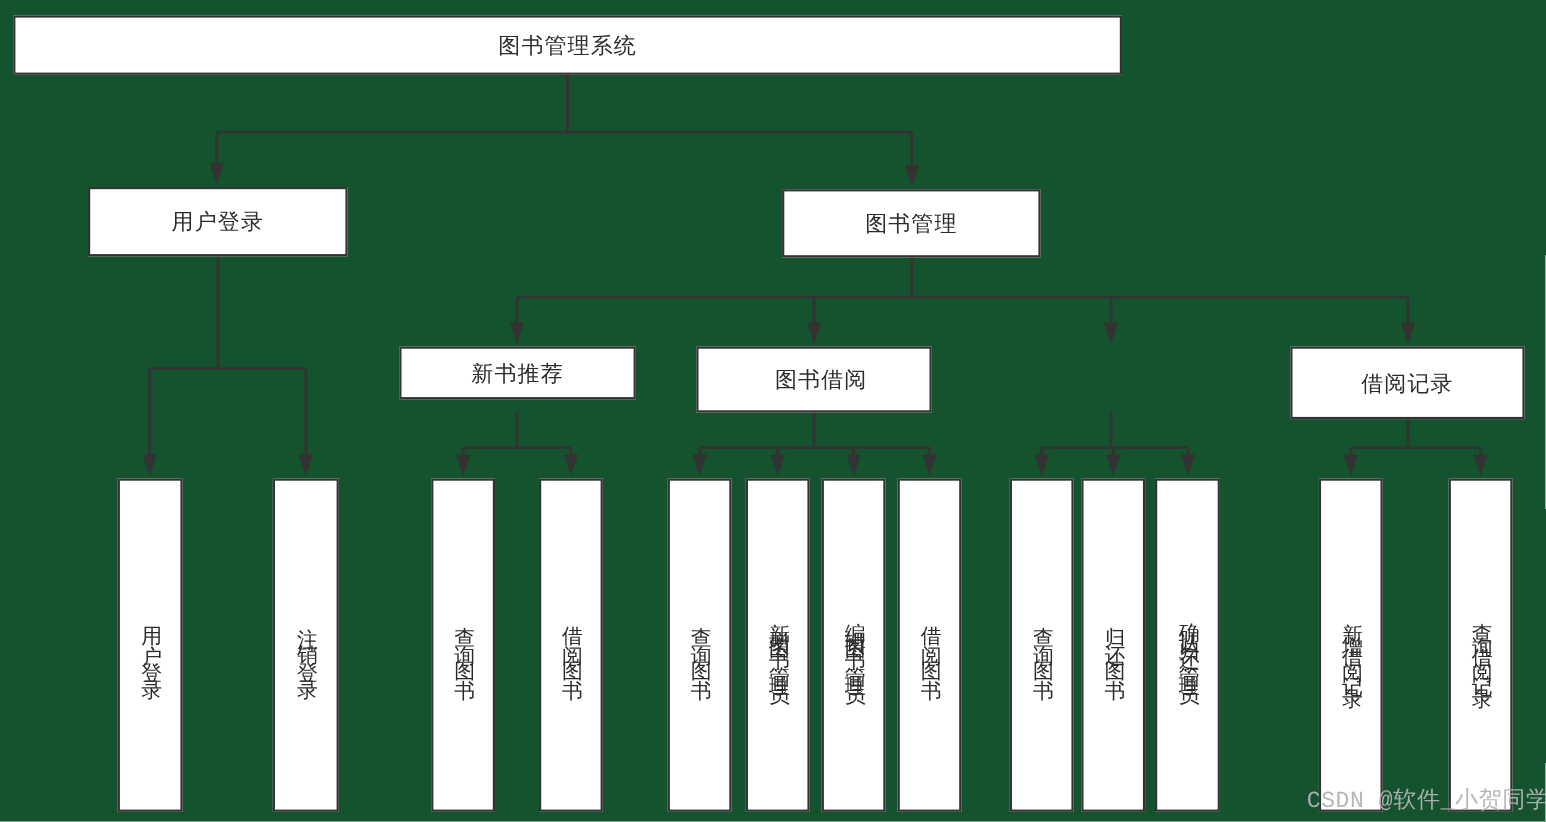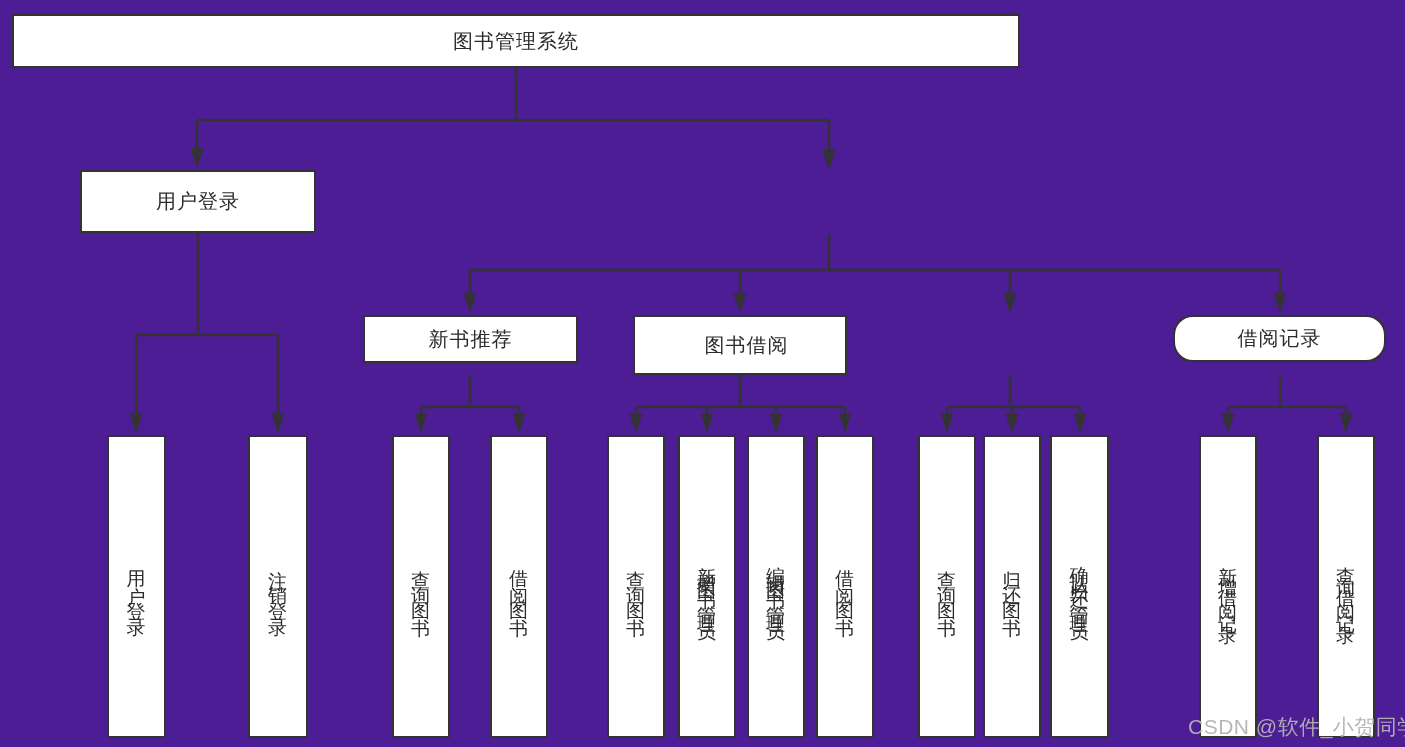--- a/index.html
+++ b/index.html
@@ -1,18 +1,18 @@
 <!DOCTYPE html>
 <html><head>
 <meta charset="utf-8">
 <style>
   html,body{margin:0;padding:0;background:#ffffff;}
   #canvas{
-    position:relative;width:1405px;height:747px;background:#4c1d95;overflow:hidden;
-    font-family:Liberation Sans, sans-serif;color:#2b2b2b;
+    position:relative;width:1405px;height:747px;background:#14532d;overflow:hidden;
+    font-family:Liberation Mono, monospace;color:#2b2b2b;
   }
   #wires{position:absolute;left:0;top:0;z-index:0;}
   .box{
     position:absolute;box-sizing:border-box;background:#ffffff;
     border:2.5px solid #333333;display:flex;align-items:center;justify-content:center;
     z-index:1;
   }
   .h-box{font-size:20px;letter-spacing:1px;white-space:nowrap;}
   .v-box{
     font-size:19px;
@@ -74,24 +74,25 @@
       <polygon points="1073.5,413 1086.5,413 1080,433"></polygon>
 
       <polygon points="1221.5,413 1234.5,413 1228,433"></polygon>
       <polygon points="1339.5,413 1352.5,413 1346,433"></polygon>
     </g>
   </svg>
 
   <div class="box h-box" style="left:12px;top:14px;width:1008px;height:54px;">图书管理系统</div>
 
   <div class="box h-box" style="left:80px;top:170px;width:236px;height:63px;">用户登录</div>
+  <div class="box h-box" style="left:711px;top:172px;width:235px;height:62px;">图书管理</div>
 
   <div class="box h-box" style="left:363px;top:315px;width:215px;height:48px;">新书推荐</div>
   <div class="box h-box" style="left:633px;top:315px;width:214px;height:60px;padding-left:13px;">图书借阅</div>
-  <div class="box h-box" style="left:1173px;top:315px;width:213px;height:47px;border-radius:20px;">借阅记录</div>
+  <div class="box h-box" style="left:1173px;top:315px;width:213px;height:66px;">借阅记录</div>
 
   <div class="box v-box" style="left: 107px; top: 435px; width: 59px; height: 303px; letter-spacing: 16px;">用户登录</div>
   <div class="box v-box" style="left: 248px; top: 435px; width: 60px; height: 303px; letter-spacing: 16px;">注销登录</div>
 
   <div class="box v-box" style="left: 392px; top: 435px; width: 58px; height: 303px; letter-spacing: 16px;">查询图书</div>
   <div class="box v-box" style="left: 490px; top: 435px; width: 58px; height: 303px; letter-spacing: 16px;">借阅图书</div>
 
   <div class="box v-box" style="left: 607px; top: 435px; width: 58px; height: 303px; letter-spacing: 16px;">查询图书</div>
   <div class="box v-box" style="left: 678px; top: 435px; width: 58px; height: 303px; letter-spacing: 8px;">新增图书（管理员）</div>
   <div class="box v-box" style="left: 747px; top: 435px; width: 58px; height: 303px; letter-spacing: 8px;">编辑图书（管理员）</div>

